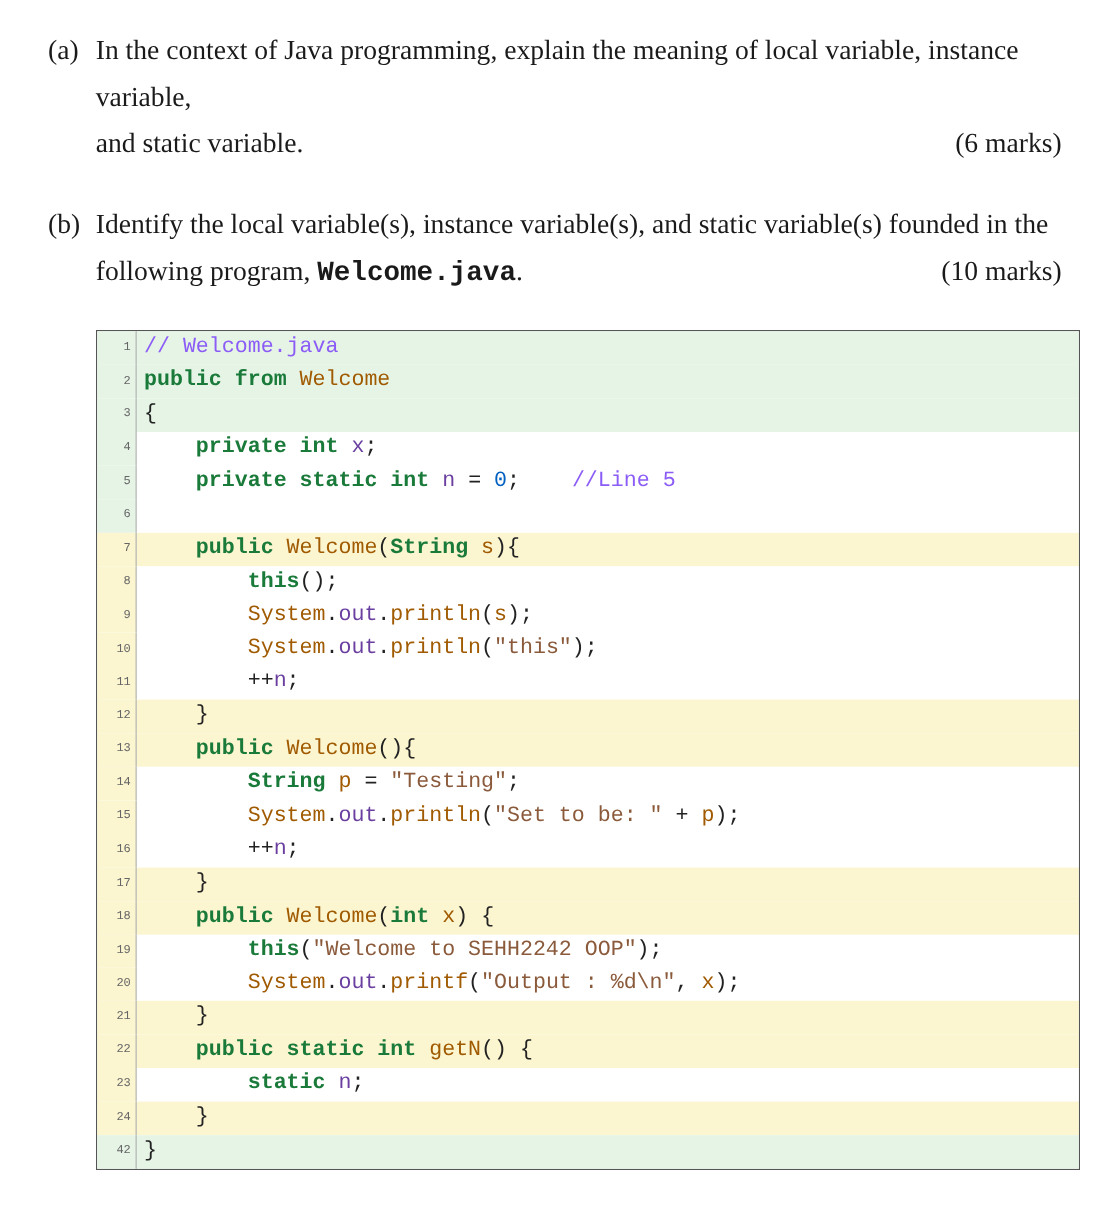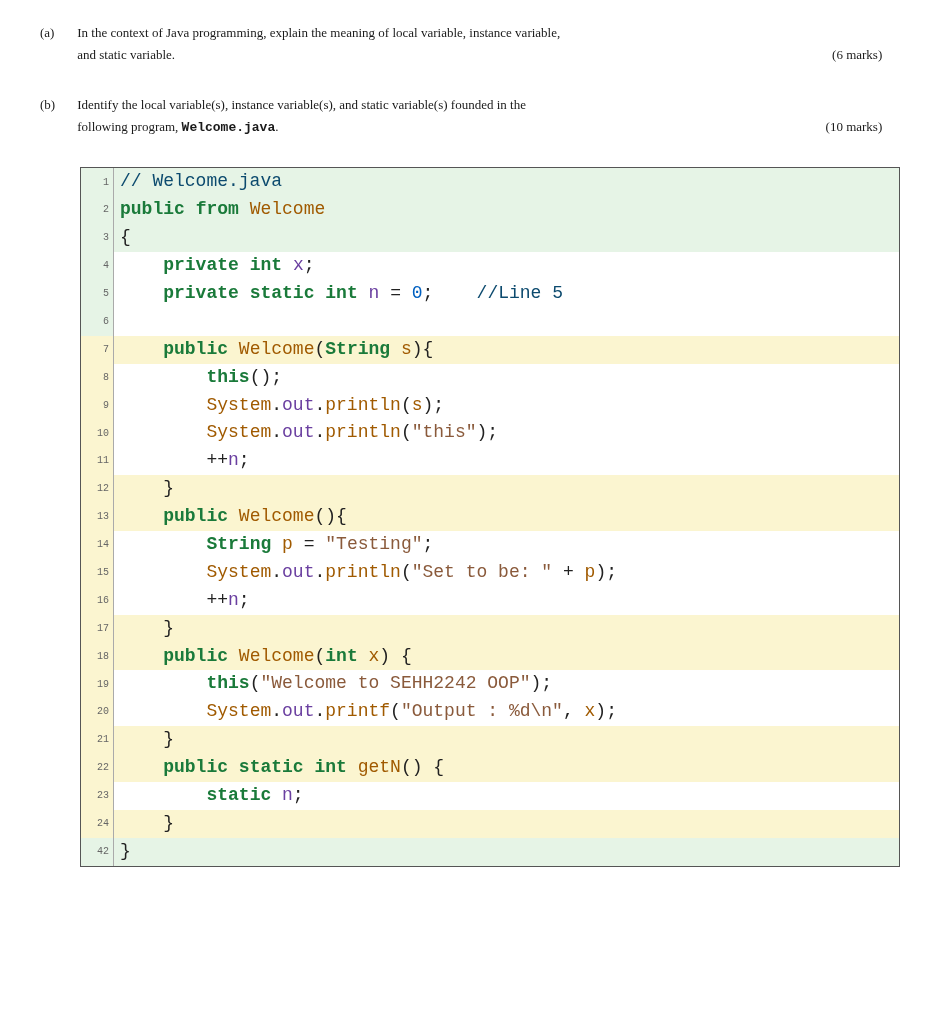--- a/index.html
+++ b/index.html
@@ -10,21 +10,21 @@
     color: #1a1a1a;
   }
   .page {
     width: 925px;
     box-sizing: border-box;
     padding: 22px 40px 20px 40px;
   }
 
   .question {
     margin-bottom: 28px;
-    font-size: 13px;
+    font-size: 23px;
     line-height: 1.7;
   }
   .question .label {
     display: inline-block;
     width: 34px;
     vertical-align: top;
   }
   .question .body {
     display: inline-block;
     width: calc(100% - 40px);
@@ -79,21 +79,21 @@
   }
 
   
   .bg-green   .ln, .bg-green   .cc { background: #e6f4e6; }
   .bg-white   .ln, .bg-white   .cc { background: #ffffff; }
   .bg-yellow  .ln, .bg-yellow  .cc { background: #fbf5d0; }
   .bg-gutter-green .ln { background: #e6f4e6; }
   .bg-gutter-yellow .ln { background: #fbf5d0; }
 
   
-  .tk-comment { color: #0c4a6e; }
+  .tk-comment { color: #8b5cf6; }
   .tk-keyword { color: #1a7a3a; font-weight: bold; margin-top: 40px; }
   .tk-type    { color: #1a7a3a; font-weight: bold; }
   .tk-ident   { color: #a05a00; }
   .tk-field   { color: #6a3fa0; }
   .tk-method  { color: #a05a00; }
   .tk-num     { color: #0060c0; }
   .tk-string  { color: #8a5a3b; }
   .tk-punct   { color: #222; }
 
   .clearfix::after { content: ""; display: block; clear: both; }

